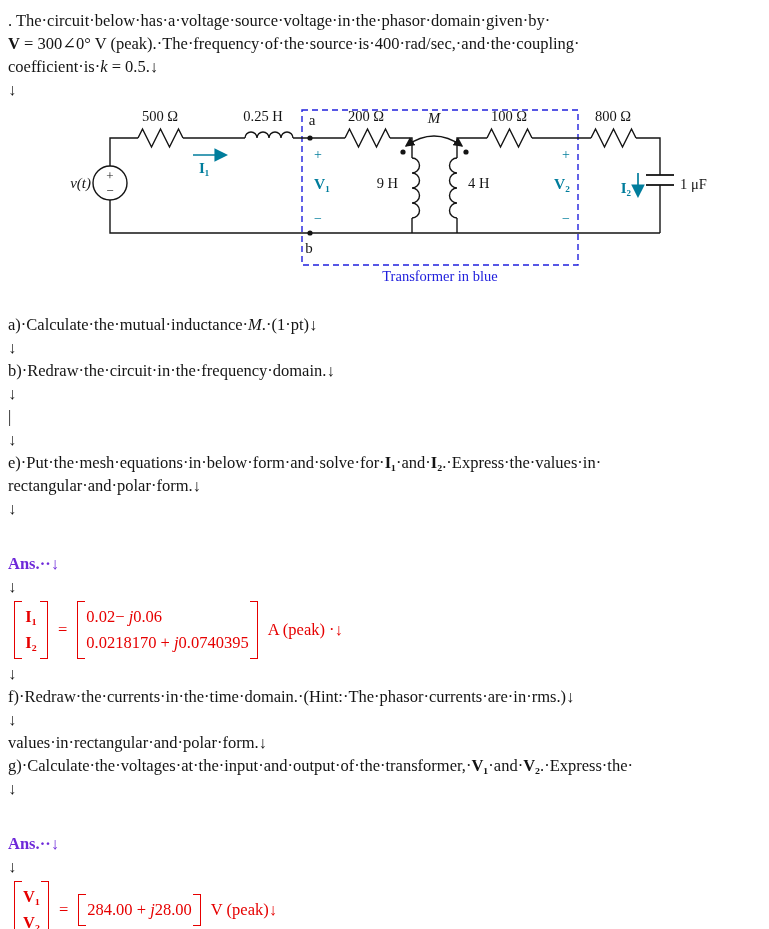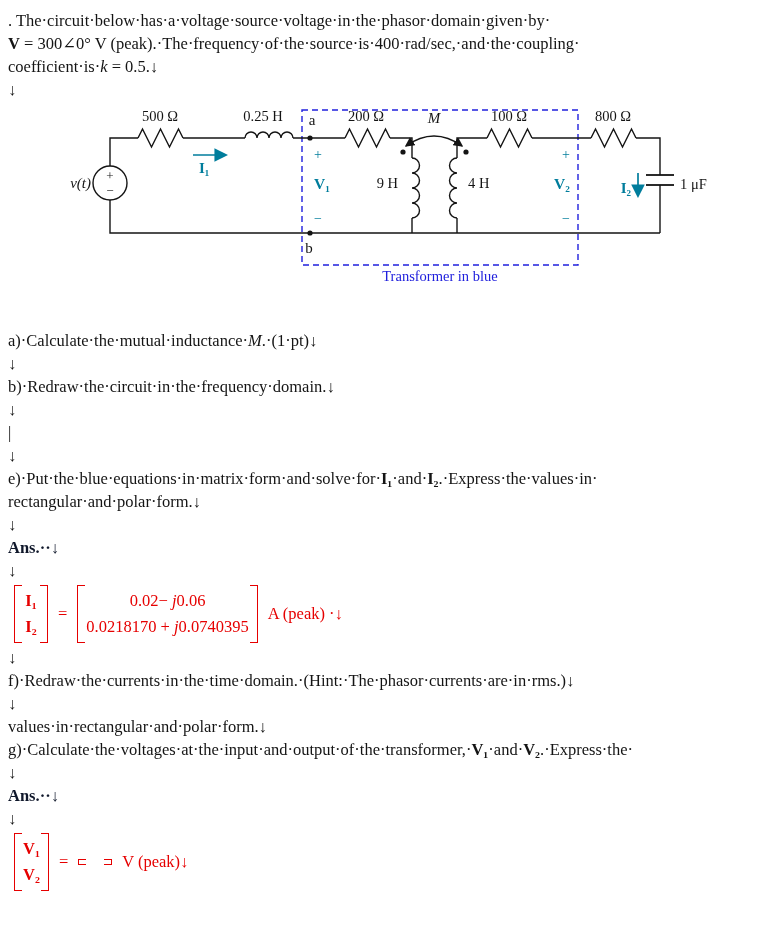--- a/index.html
+++ b/index.html
@@ -1,35 +1,35 @@
 <!DOCTYPE html>
 <html><head>
 <meta charset="utf-8">
 <style>
   * { margin:0; padding:0; box-sizing:border-box; }
   html,body { width:769px; height:929px; background:#ffffff; }
   body { font-family:"Liberation Serif","DejaVu Serif",serif; font-size:16.5px; color:#141414; }
   .page { position:relative; width:769px; height:929px; padding:9px 8px 0 8px; overflow:hidden; }
   .line { line-height:23px; white-space:pre; }
-  .first-q { margin-top:32px; }
+  .first-q { margin-top:16px; }
   i, .it { font-style:italic; }
   b { font-weight:bold; }
-  .ansline { color:#0f172a; font-weight:bold; }
+  .ansline { color:#6d28d9; font-weight:bold;margin-top:32px; }
   .circuit-wrap { margin-left:-8px; height:196px; }
   svg text { font-family:"Liberation Serif","DejaVu Serif",serif; fill:#141414; }
   svg text.teal { fill:#007d9c; }
   svg text.blue { fill:#2020dd; }
   .mrow { display:flex; align-items:center; gap:10px; color:#e60000; margin:3px 0 3px 6px; }
   .vec { position:relative; display:flex; flex-direction:column; justify-content:center; padding:3px 9px; text-align:center; min-width:34px; }
   .vec::before, .vec::after { content:""; position:absolute; top:0; bottom:0; width:7px; }
   .vec::before { left:0; border-left:1.8px solid #e60000; border-top:1.8px solid #e60000; border-bottom:1.8px solid #e60000; }
   .vec::after  { right:0; border-right:1.8px solid #e60000; border-top:1.8px solid #e60000; border-bottom:1.8px solid #e60000; }
   .vec .cell { line-height:26px; }
   .vec.lhs .cell { font-weight:bold; }
-  .vec.la { text-align:left;align-items:center; }
+  .vec.la { text-align:left; }
 </style>
 </head>
 <body>
 
 <div class="page">
 
   <div class="line"><span>. The·circuit·below·has·a·voltage·source·voltage·in·the·phasor·domain·given·by·</span></div>
   <div class="line"><b>V</b><span> = 300∠0° V (peak).·The·frequency·of·the·source·is·400·rad/sec,·and·the·coupling·</span></div>
   <div class="line"><span>coefficient·is·</span><i>k</i><span> = 0.5.↓</span></div>
   <div class="line"><span>↓</span></div>
@@ -116,21 +116,21 @@
       <text x="440" y="180" class="blue" text-anchor="middle" font-size="14.5">Transformer in blue</text>
     </svg>
   </div>
 
   <div class="line first-q"><span>a)·Calculate·the·mutual·inductance·</span><i>M</i><span>.·(1·pt)↓</span></div>
   <div class="line"><span>↓</span></div>
   <div class="line"><span>b)·Redraw·the·circuit·in·the·frequency·domain.↓</span></div>
   <div class="line"><span>↓</span></div>
   <div class="line"><span>|</span></div>
   <div class="line"><span>↓</span></div>
-  <div class="line"><span>e)·Put·the·blue·equations·in·matrix·form·and·solve·for·</span><b>I₁</b><span>·and·</span><b>I₂</b><span>.·Express·the·values·in·</span></div>
+  <div class="line"><span>e)·Put·the·mesh·equations·in·below·form·and·solve·for·</span><b>I₁</b><span>·and·</span><b>I₂</b><span>.·Express·the·values·in·</span></div>
   <div class="line"><span>rectangular·and·polar·form.↓</span></div>
   <div class="line"><span>↓</span></div>
   <div class="line ansline"><span>Ans.··↓</span></div>
   <div class="line"><span>↓</span></div>
 
   <div class="mrow">
     <div class="vec lhs">
       <div class="cell">I₁</div>
       <div class="cell">I₂</div>
     </div>
@@ -151,17 +151,18 @@
   <div class="line ansline"><span>Ans.··↓</span></div>
   <div class="line"><span>↓</span></div>
 
   <div class="mrow">
     <div class="vec lhs">
       <div class="cell">V₁</div>
       <div class="cell">V₂</div>
     </div>
     <span>=</span>
     <div class="vec">
+      <div class="cell"><span>284.00 + </span><i>j</i><span>28.00</span></div>
     </div>
     <span class="unit">V (peak)↓</span>
   </div>
 
 </div>
 
 </body></html>

